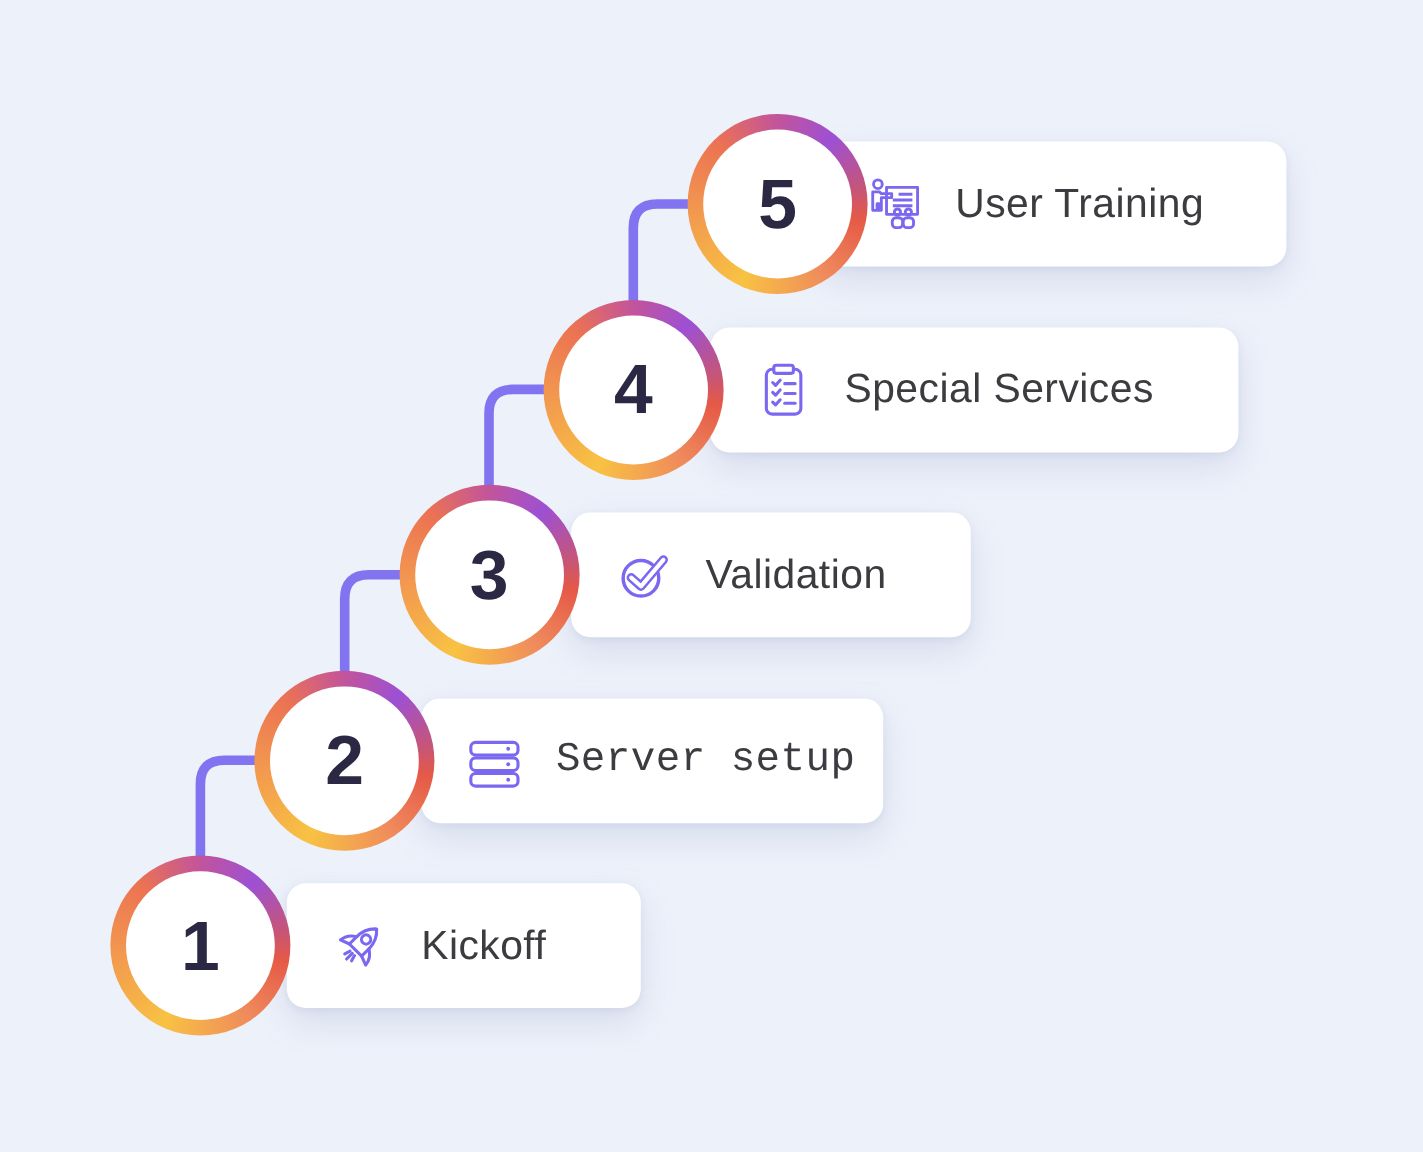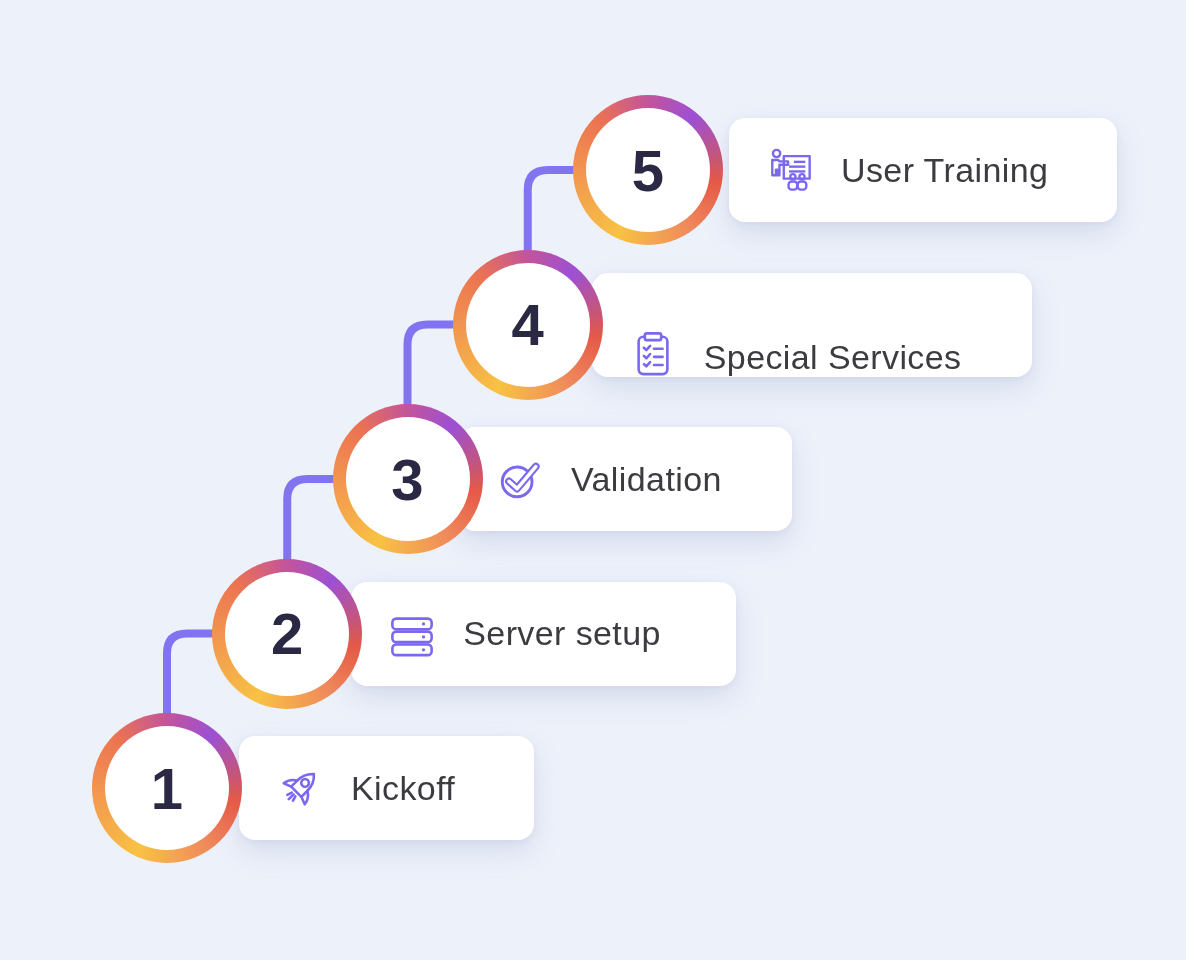--- a/index.html
+++ b/index.html
@@ -84,58 +84,58 @@
           </span>
       <span class="label">Kickoff</span>
     </div>
     <div class="circle" style="left: 92px; top: 713px;">
       <span class="inner"></span>
       <span class="num">1</span>
     </div>
   </div>
 
   <div class="step">
-    <div class="card" style="left: 351.25px; top: 581.5px; width: 385px;">
+    <div class="card" style="left: 351.25px; top: 581.5px; width: 385px; font-family: Liberation Mono, monospace;">
       <span class="icon">
             <svg viewBox="0 0 48 48" fill="none" stroke="currentColor" stroke-width="2.7" xmlns="http://www.w3.org/2000/svg">
     <rect x="3.5" y="8" width="41" height="11" rx="4"></rect>
     <rect x="3.5" y="21.5" width="41" height="11" rx="4"></rect>
     <rect x="3.5" y="35" width="41" height="11" rx="4"></rect>
     <circle cx="36" cy="13.5" r="1.7" fill="currentColor" stroke="none"></circle>
     <circle cx="36" cy="27" r="1.7" fill="currentColor" stroke="none"></circle>
     <circle cx="36" cy="40.5" r="1.7" fill="currentColor" stroke="none"></circle>
   </svg>
           </span>
       <span class="label">Server setup</span>
     </div>
     <div class="circle" style="left: 212.25px; top: 558.5px;">
       <span class="inner"></span>
       <span class="num">2</span>
     </div>
   </div>
 
   <div class="step">
-    <div class="card" style="left: 459px; top: 427px; width: 333px; text-align: right;">
+    <div class="card" style="left: 476px; top: 427px; width: 333px; text-align: right;">
       <span class="icon">
             <svg viewBox="0 0 48 48" fill="none" xmlns="http://www.w3.org/2000/svg">
     <circle cx="21" cy="27" r="15.5" stroke="currentColor" stroke-width="3"></circle>
     <path d="M12.5 26.5 L21 34 L40.5 11" stroke="currentColor" stroke-width="8" stroke-linecap="round" stroke-linejoin="round"></path>
     <path d="M12.5 26.5 L21 34 L40.5 11" stroke="#ffffff" stroke-width="3.6" stroke-linecap="round" stroke-linejoin="round"></path>
   </svg>
           </span>
       <span class="label">Validation</span>
     </div>
     <div class="circle" style="left: 332.5px; top: 404px;">
       <span class="inner"></span>
       <span class="num">3</span>
     </div>
   </div>
 
   <div class="step">
-    <div class="card" style="left: 591.75px; top: 272.5px; width: 440px; align-items: flex-end;">
+    <div class="card" style="left: 591.75px; top: 272.5px; width: 440px;">
       <span class="icon">
             <svg viewBox="0 0 48 48" fill="none" stroke="currentColor" stroke-width="2.7" stroke-linecap="round" stroke-linejoin="round" xmlns="http://www.w3.org/2000/svg">
     <rect x="9" y="6" width="30" height="39" rx="5"></rect>
     <rect x="15.5" y="2.5" width="17" height="7" rx="2" fill="#ffffff"></rect>
     <path d="M14.5 17.5 L17 20 L21 15.5"></path>
               <path d="M25 18.5 H34"></path>
     <path d="M14.5 26 L17 28.5 L21 24"></path>
               <path d="M25 27 H34"></path>
     <path d="M14.5 34.5 L17 37 L21 32.5"></path>
               <path d="M25 35.5 H34"></path>
@@ -143,21 +143,21 @@
           </span>
       <span class="label">Special Services</span>
     </div>
     <div class="circle" style="left: 452.75px; top: 249.5px;">
       <span class="inner"></span>
       <span class="num">4</span>
     </div>
   </div>
 
   <div class="step">
-    <div class="card" style="left: 729px; top: 118px; width: 388px;">
+    <div class="card" style="left: 684px; top: 118px; width: 388px;">
       <span class="icon">
             <svg viewBox="0 0 48 48" fill="none" stroke="currentColor" stroke-width="2.5" stroke-linejoin="round" xmlns="http://www.w3.org/2000/svg">
     <rect x="17.5" y="9.5" width="27" height="23.5"></rect>
     <path d="M28 15.5 H40"></path>
     <path d="M23 20.5 H40"></path>
     <path d="M23 25.5 H40"></path>
     <circle cx="10" cy="6.8" r="3.8"></circle>
     <path d="M5.5 13.5 H11.5 L13 15 H22 V18.5 H13 V29.5 H10.9 V23.8 H9.3 V29.5 H5.5 Z"></path>
     <circle cx="27" cy="31" r="2.7"></circle>
     <circle cx="36.5" cy="31" r="2.7"></circle>

